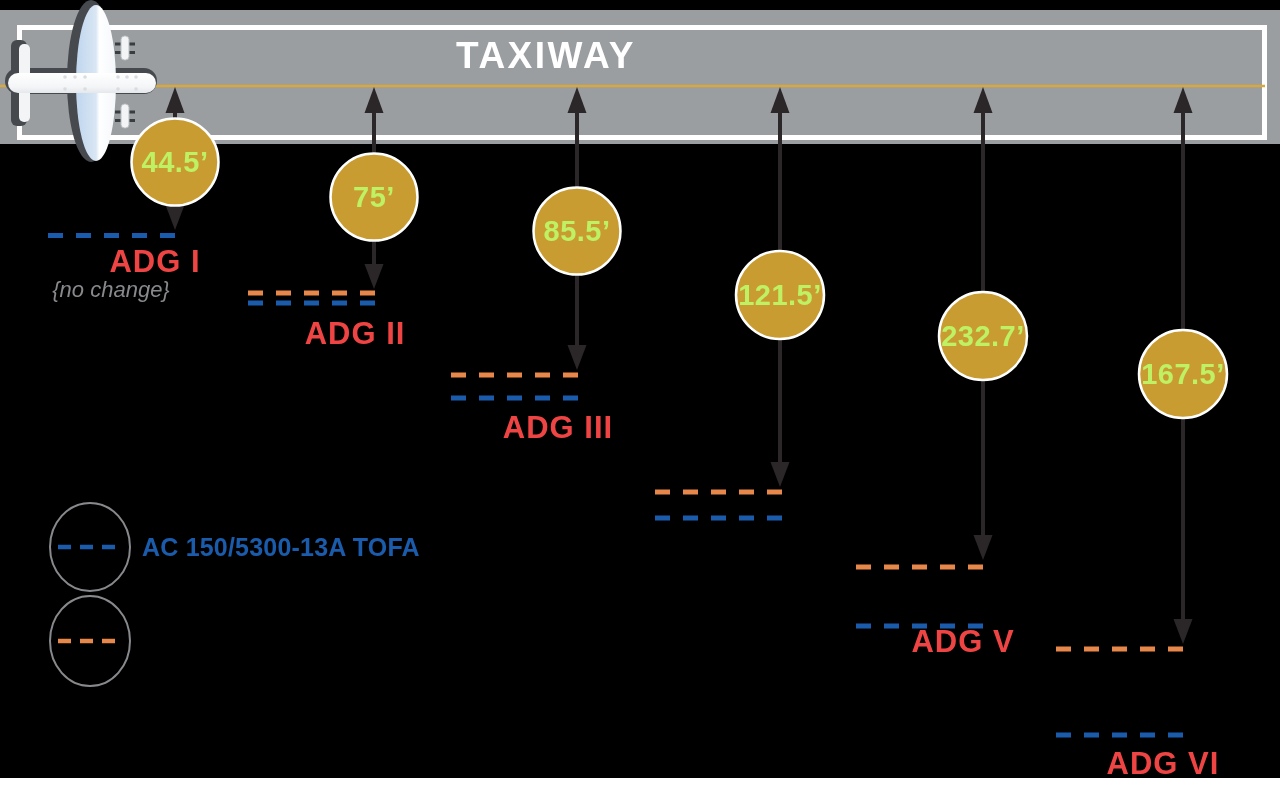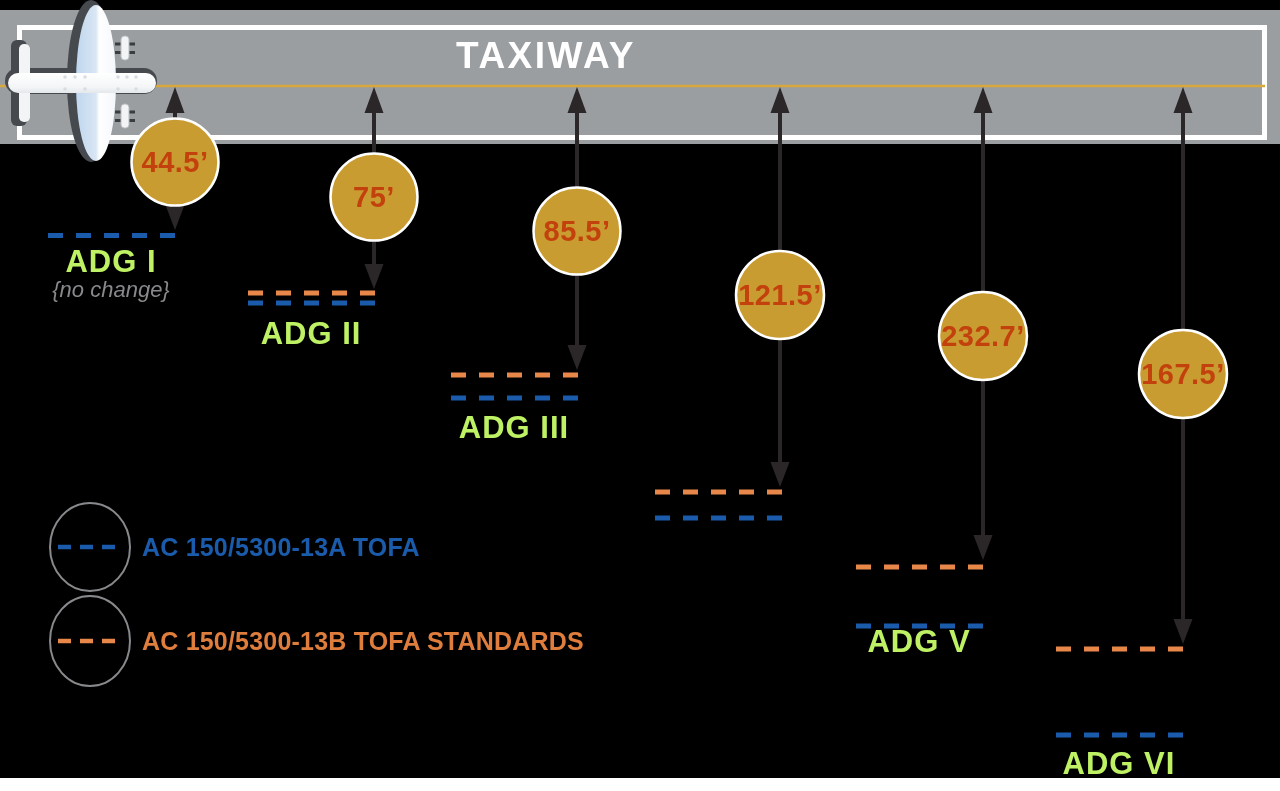--- a/index.html
+++ b/index.html
@@ -14,27 +14,27 @@
   .stage svg { position: absolute; left: 0; top: 0; }
   .txt { position: absolute; white-space: nowrap; }
   .taxiway-title {
     left: 0; top: 36px; width: 1092px;
     text-align: center;
     font-size: 37px; font-weight: bold; color: #ffffff;
     letter-spacing: 2.5px; line-height: 40px;
   }
   .badge-label {
     width: 140px; text-align: center;
-    font-size: 29px; font-weight: bold; color: #c2410c;
+    font-size: 29px; font-weight: bold; color: #bef264;
     letter-spacing: 0.5px; line-height: 34px;
   }
   .adg-label {
     width: 220px; text-align: center;
-    font-size: 31px; font-weight: bold; color: #bef264;
-    letter-spacing: 1px; line-height: 38px;
+    font-size: 31px; font-weight: bold; color: #ef4444;
+    letter-spacing: 1px; line-height: 38px; padding-left: 44px;
   }
   .adg-sublabel {
     width: 220px; text-align: center;
     font-size: 22px; font-style: italic; color: #87898C;
     line-height: 26px; font-weight: normal;
   }
   .legend-label {
     font-size: 25px; font-weight: bold; line-height: 30px; letter-spacing: 0.2px;
   }
   .legend-label.l13a { color: #1A5CAB; }
@@ -173,16 +173,15 @@
   <div class="txt badge-label" style="left:1113px; top:357px;">167.5’</div>
 
   <div class="txt adg-label" style="left:1px;    top:243px;">ADG I</div>
   <div class="txt adg-sublabel" style="left:1px; top:277px;">{no change}</div>
   <div class="txt adg-label" style="left:201px;  top:315px;">ADG II</div>
   <div class="txt adg-label" style="left:404px;  top:409px;">ADG III</div>
   <div class="txt adg-label" style="left:809px;  top:623px;">ADG V</div>
   <div class="txt adg-label" style="left:1009px; top:745px;">ADG VI</div>
 
   <div class="txt legend-label l13a" style="left:142px; top:532px;">AC 150/5300-13A TOFA</div>
-  <div class="txt legend-label l13b" style="left:142px; top:626px;">AC 150/5300-13B TOFA STANDARDS</div>
 
   <div class="bottom-strip"></div>
 </div>
 
 </body></html>

